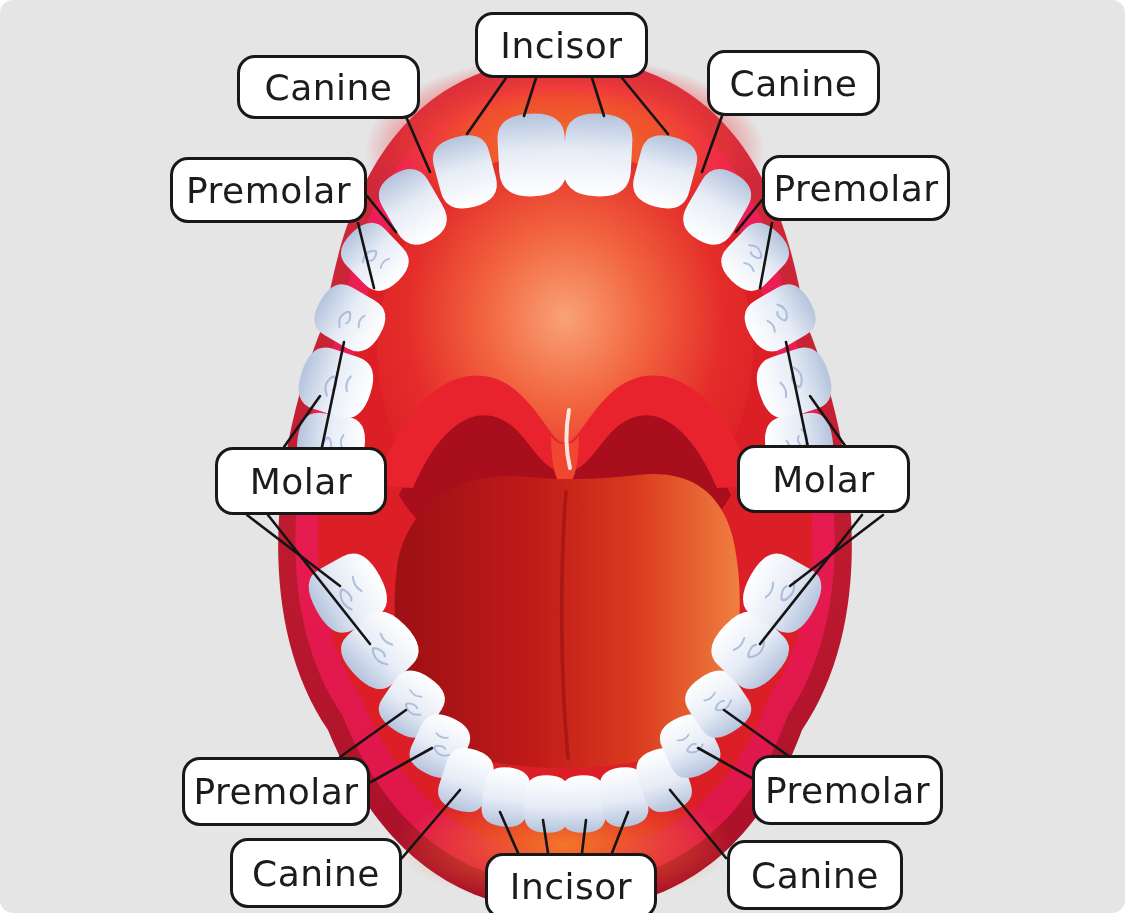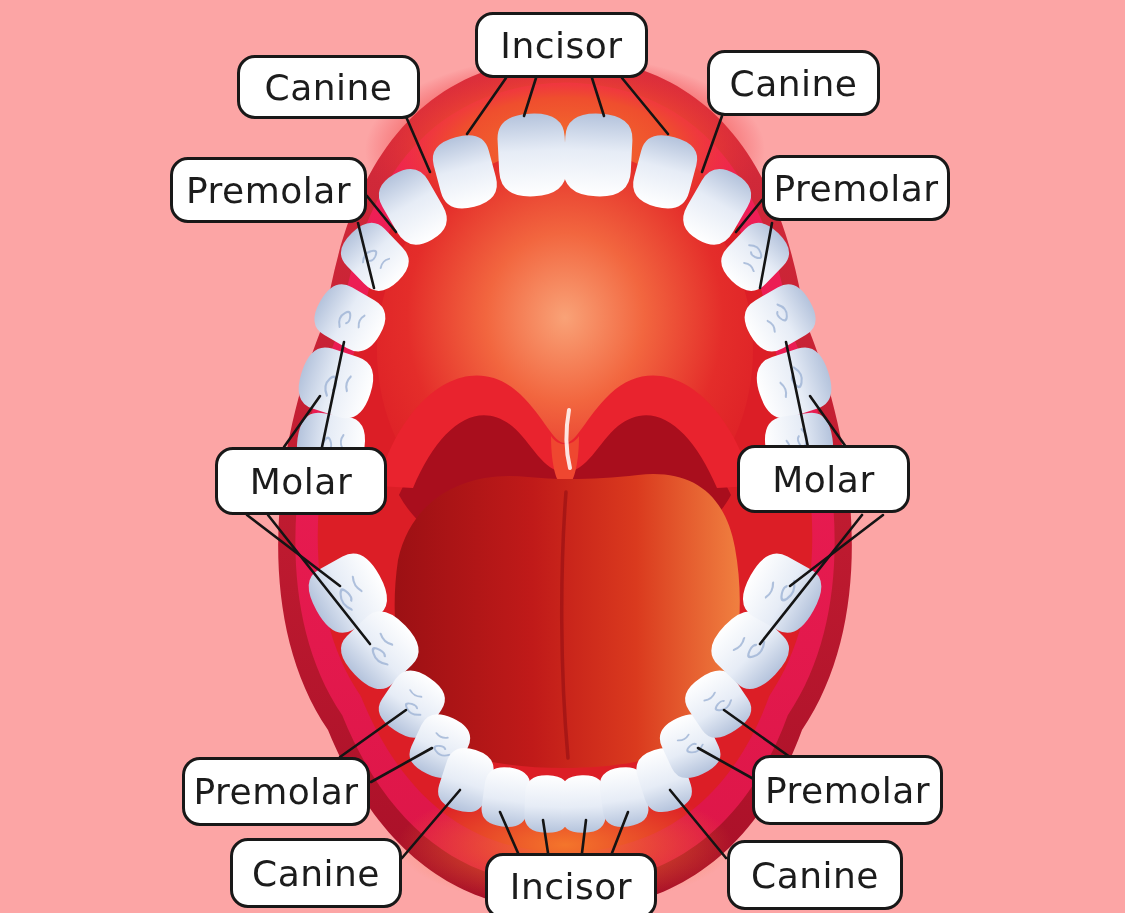--- a/index.html
+++ b/index.html
@@ -1,18 +1,18 @@
 <!DOCTYPE html>
 <html><head>
 <meta charset="utf-8">
 <style>
   html,body{margin:0;padding:0;background:#ffffff;}
   .stage{
-    position:relative;width:1125px;height:913px;background:#fca5a5;
-    overflow:hidden;font-family:"DejaVu Sans",sans-serif;
+    position:relative;width:1125px;height:913px;background:#e5e5e5;
+    overflow:hidden;font-family:"DejaVu Sans",sans-serif;border-radius:13px;
   }
   .stage svg{position:absolute;left:0;top:0;}
   .label{
     position:absolute;display:flex;align-items:center;justify-content:center;
     background:#ffffff;border:3.5px solid #181818;border-radius:18px;
     box-sizing:border-box;font-size:36px;color:#1c1c1c;letter-spacing:0.5px;
     z-index:5;padding:0 4px;white-space:nowrap;
   }
   .lb0{left:475px;top:12px;width:173px;height:66px}
   .lb1{left:237px;top:55px;width:183px;height:64px}

